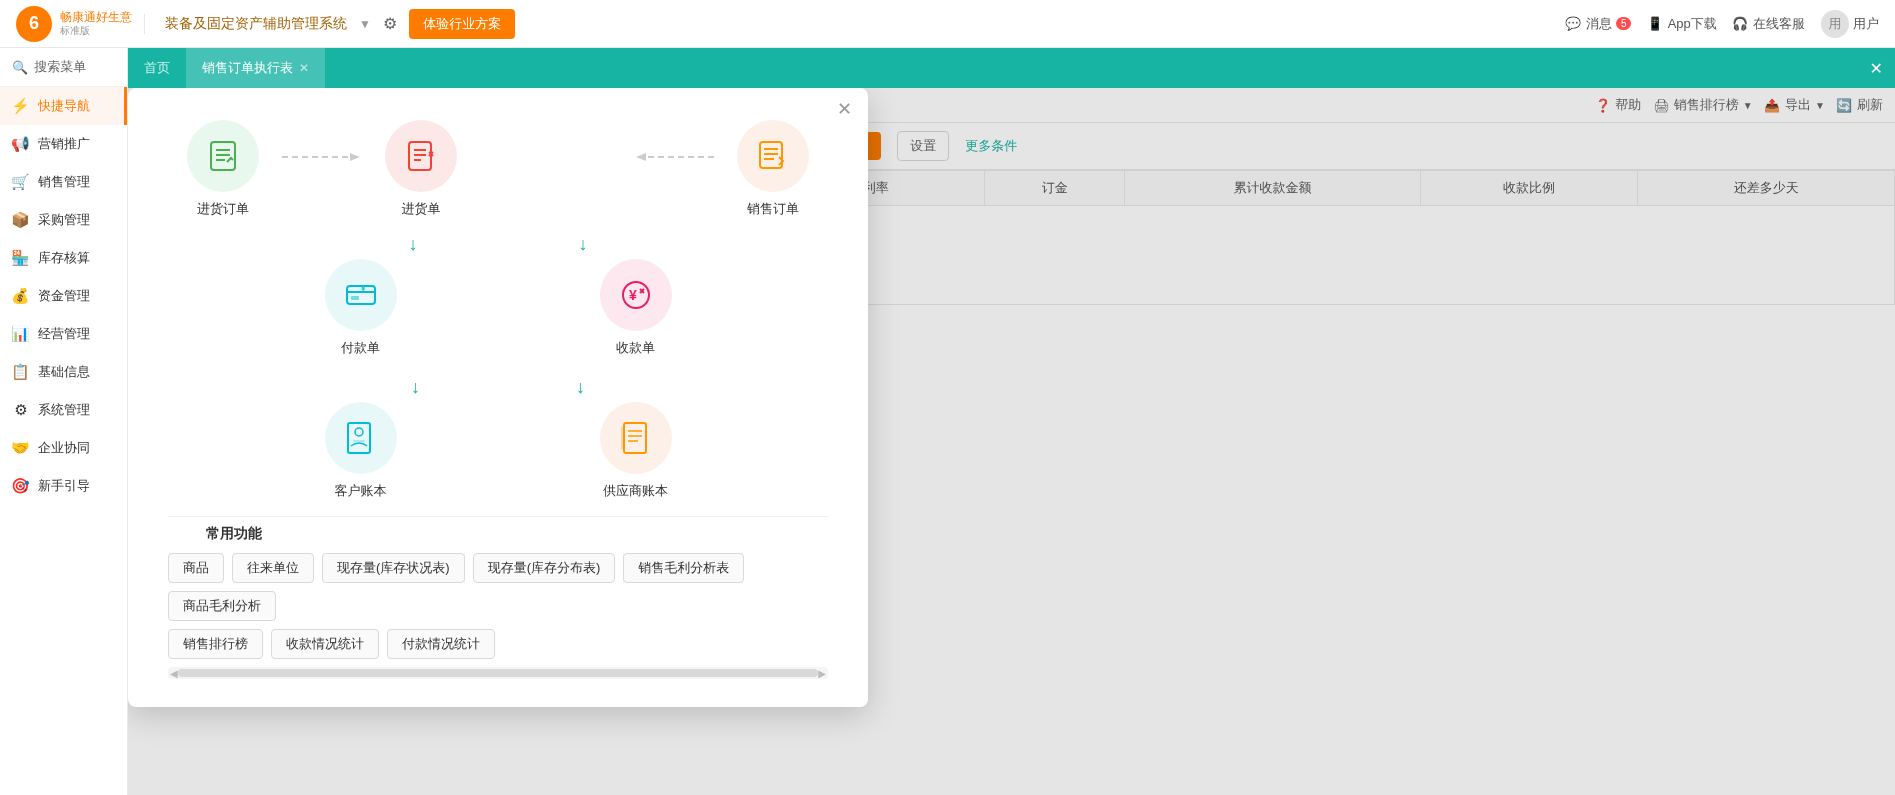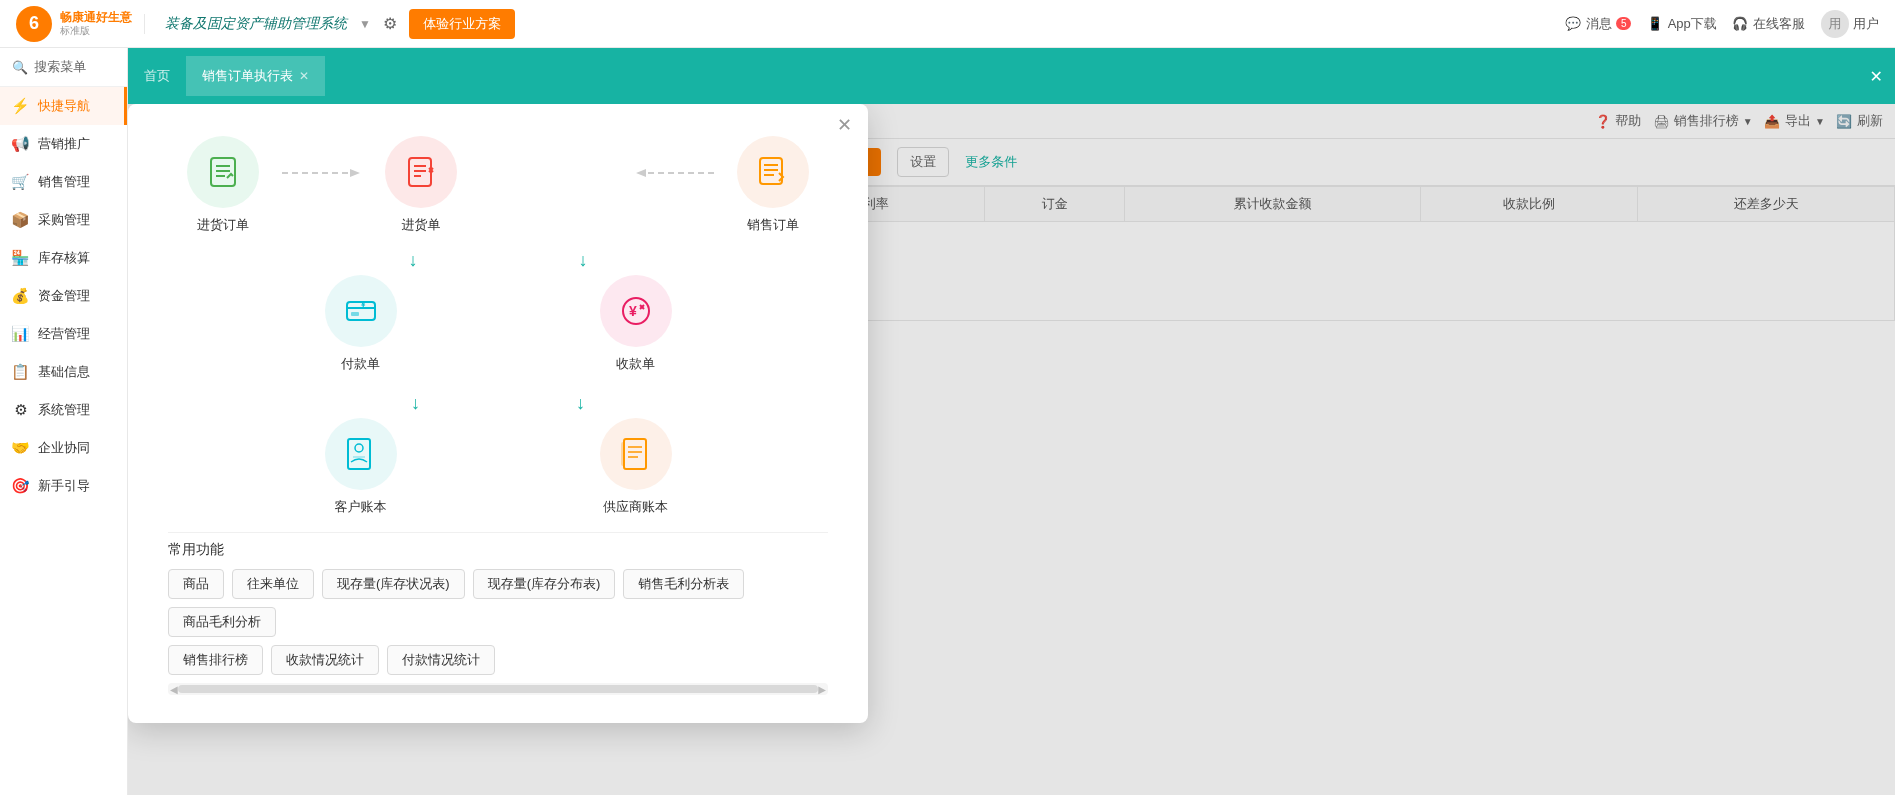--- a/index.html
+++ b/index.html
@@ -4,31 +4,31 @@
   <style>
     * { box-sizing: border-box; margin: 0; padding: 0; }
     body { font-family: 'Microsoft YaHei', Arial, sans-serif; font-size: 13px; background: #f5f5f5; overflow: hidden; }
 
     
     .app-container { display: flex; flex-direction: column; height: 795px; width: 1895px; }
     .top-bar { display: flex; align-items: center; height: 48px; background: #fff; border-bottom: 1px solid #e8e8e8; padding: 0 16px; gap: 12px; }
     .main-area { display: flex; flex: 1; overflow: hidden; }
     .sidebar { width: 128px; background: #fff; border-right: 1px solid #e8e8e8; display: flex; flex-direction: column; }
     .content-area { flex: 1; display: flex; flex-direction: column; overflow: hidden; }
-    .tab-bar { display: flex; align-items: center; background: #17b3a3; height: 56px; padding: 0 0; }
+    .tab-bar { display: flex; align-items: center; background: #17b3a3; height: 40px; padding: 0 0; }
 
     
     .logo-area { display: flex; align-items: center; gap: 8px; min-width: 110px; }
     .logo-icon { width: 36px; height: 36px; background: #ff7c00; border-radius: 50%; display: flex; align-items: center; justify-content: center; color: #fff; font-size: 18px; font-weight: bold; }
     .logo-text { display: flex; flex-direction: column; line-height: 1.2; }
-    .logo-title { font-size: 12px; color: #ff7c00; font-weight: bold; }
+    .logo-title { font-size: 12px; color: #ff7c00; font-weight: normal; }
     .logo-sub { font-size: 10px; color: #999; }
 
     
-    .system-title { font-size: 14px; color: #0f766e; margin-left: 8px; font-style: italic; }
+    .system-title { font-size: 14px; color: #a16207; margin-left: 8px; }
     .dropdown-arrow { color: #999; font-size: 12px; cursor: pointer; }
     .settings-icon { color: #666; cursor: pointer; font-size: 16px; }
     .trial-btn { background: #ff7c00; color: #fff; border: none; border-radius: 4px; padding: 6px 14px; cursor: pointer; font-size: 13px; }
     .top-right { margin-left: auto; display: flex; align-items: center; gap: 16px; }
     .top-action { display: flex; align-items: center; gap: 4px; color: #555; cursor: pointer; font-size: 13px; }
     .badge { background: #ff4d4f; color: #fff; border-radius: 10px; padding: 1px 5px; font-size: 10px; }
     .avatar { width: 28px; height: 28px; border-radius: 50%; background: #e0e0e0; display: flex; align-items: center; justify-content: center; color: #888; font-size: 13px; }
 
     
     .sidebar-search { display: flex; align-items: center; gap: 6px; padding: 10px 12px; border-bottom: 1px solid #f0f0f0; cursor: pointer; color: #666; font-size: 13px; }
@@ -76,21 +76,21 @@
     
     .circle-green { background: #e8f8ef; }
     .circle-red { background: #fde8e8; }
     .circle-purple { background: #ede8fd; }
     .circle-orange { background: #fdf0e8; }
     .circle-teal { background: #e8f8f8; }
     .circle-pink { background: #fde8f0; }
 
     
     .common-functions { margin-top: 8px; }
-    .cf-title { font-size: 14px; color: #333; font-weight: 400; margin-bottom: 10px; }
+    .cf-title { font-size: 14px; color: #333; font-weight: 700; margin-bottom: 10px; margin-left: 38px; }
     .cf-row { display: flex; flex-wrap: wrap; gap: 8px; margin-bottom: 8px; }
     .cf-btn { border: 1px solid #d9d9d9; background: #fafafa; color: #333; border-radius: 4px; padding: 5px 14px; font-size: 13px; cursor: pointer; white-space: nowrap; }
 
     .separator { margin: 8px 0; border: none; border-top: 1px solid #f0f0f0; }
 
     
     .vdivider { width: 1px; height: 20px; background: #e8e8e8; }
 
     
     .content-wrapper { display: flex; flex-direction: column; flex: 1; overflow: hidden; position: relative; }

